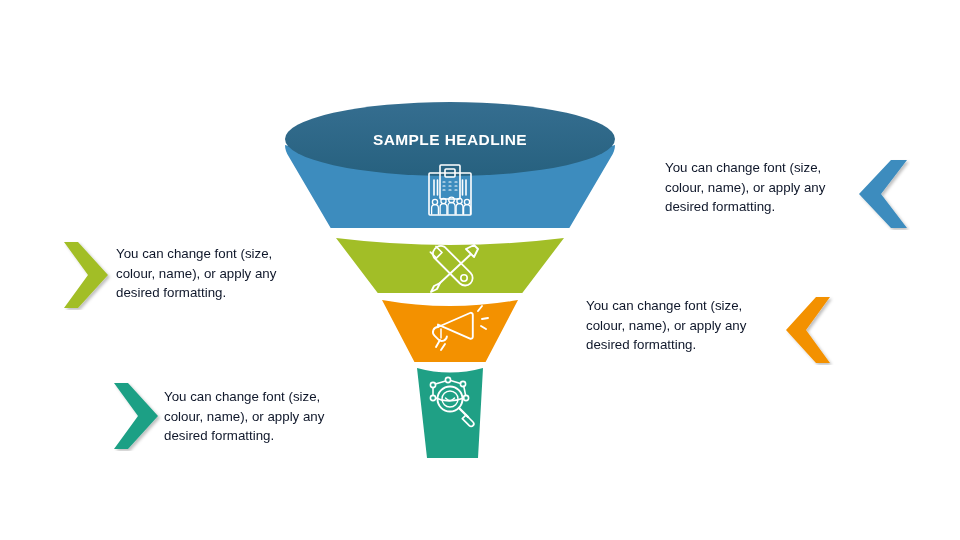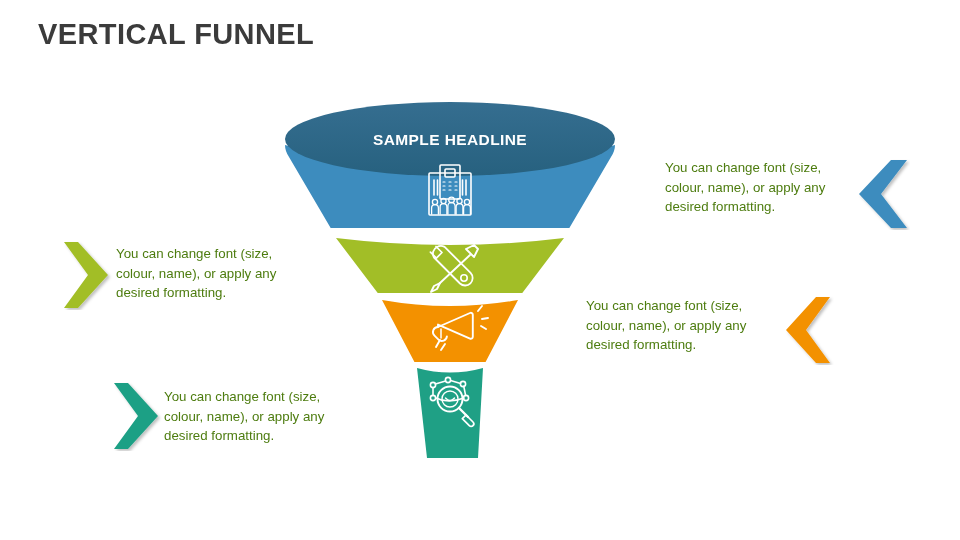--- a/index.html
+++ b/index.html
@@ -36,21 +36,21 @@
     position: absolute;
     left: 270px;
     top: 95px;
     width: 360px;
     height: 390px;
   }
   .callout {
     position: absolute;
     font-size: 13.3px;
     line-height: 19.6px;
-    color: #4d7c0f;
+    color: #0f172a;
     font-family: "Liberation Sans", sans-serif;
     white-space: pre-line;
   }
   .callout-right { text-align: left; }
   .callout-left  { text-align: left; }
 
   .chev {
     position: absolute;
   }
   
@@ -62,21 +62,20 @@
   #chev-blue   { left: 855px; top: 158px; width: 55px; height: 72px; }
   #chev-green  { left: 62px;  top: 240px; width: 52px; height: 70px; }
   #chev-orange { left: 782px; top: 295px; width: 52px; height: 70px; }
   #chev-teal   { left: 112px; top: 381px; width: 52px; height: 70px; }
 </style>
 </head>
 <body>
 
 <div id="slide">
 
-  <div id="page-title">VERTICAL FUNNEL</div>
 
   <svg class="funnel-svg" viewBox="0 0 360 390">
     <defs>
       <linearGradient id="gradTop" x1="0" y1="0" x2="0" y2="1">
         <stop offset="0%" stop-color="#356E90"></stop>
         <stop offset="100%" stop-color="#27617F"></stop>
       </linearGradient>
       <linearGradient id="gradBlue" x1="0" y1="0" x2="0" y2="1">
         <stop offset="0%" stop-color="#4A93C2"></stop>
         <stop offset="100%" stop-color="#3784B4"></stop>

